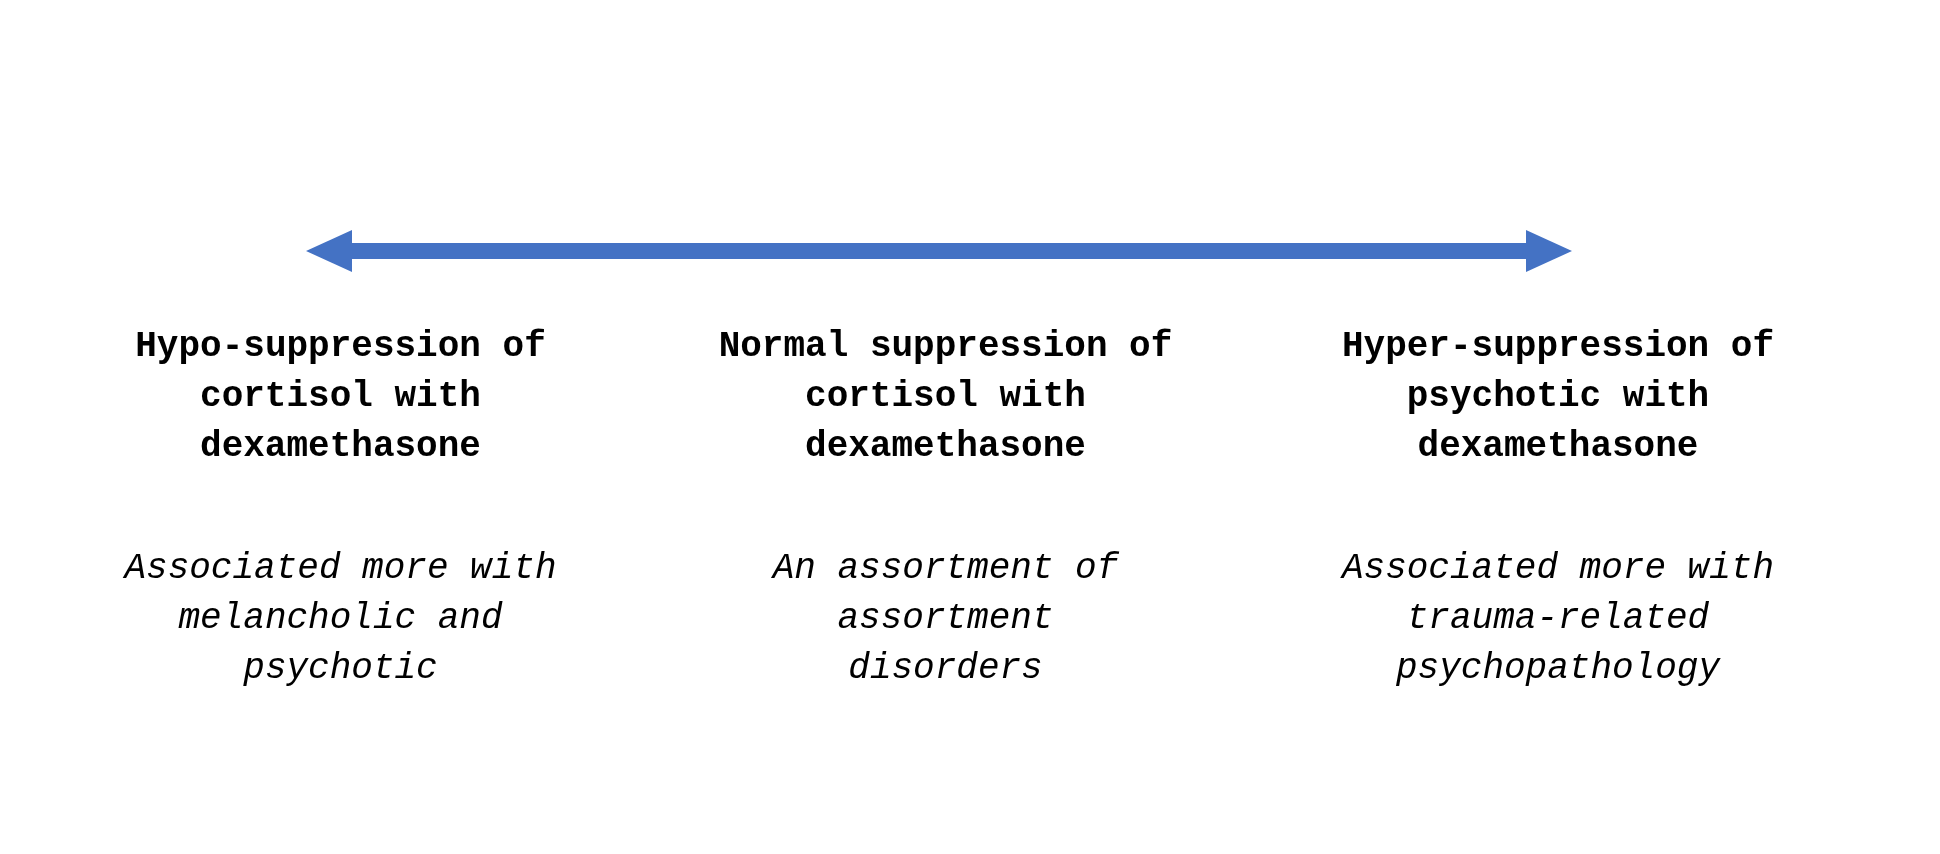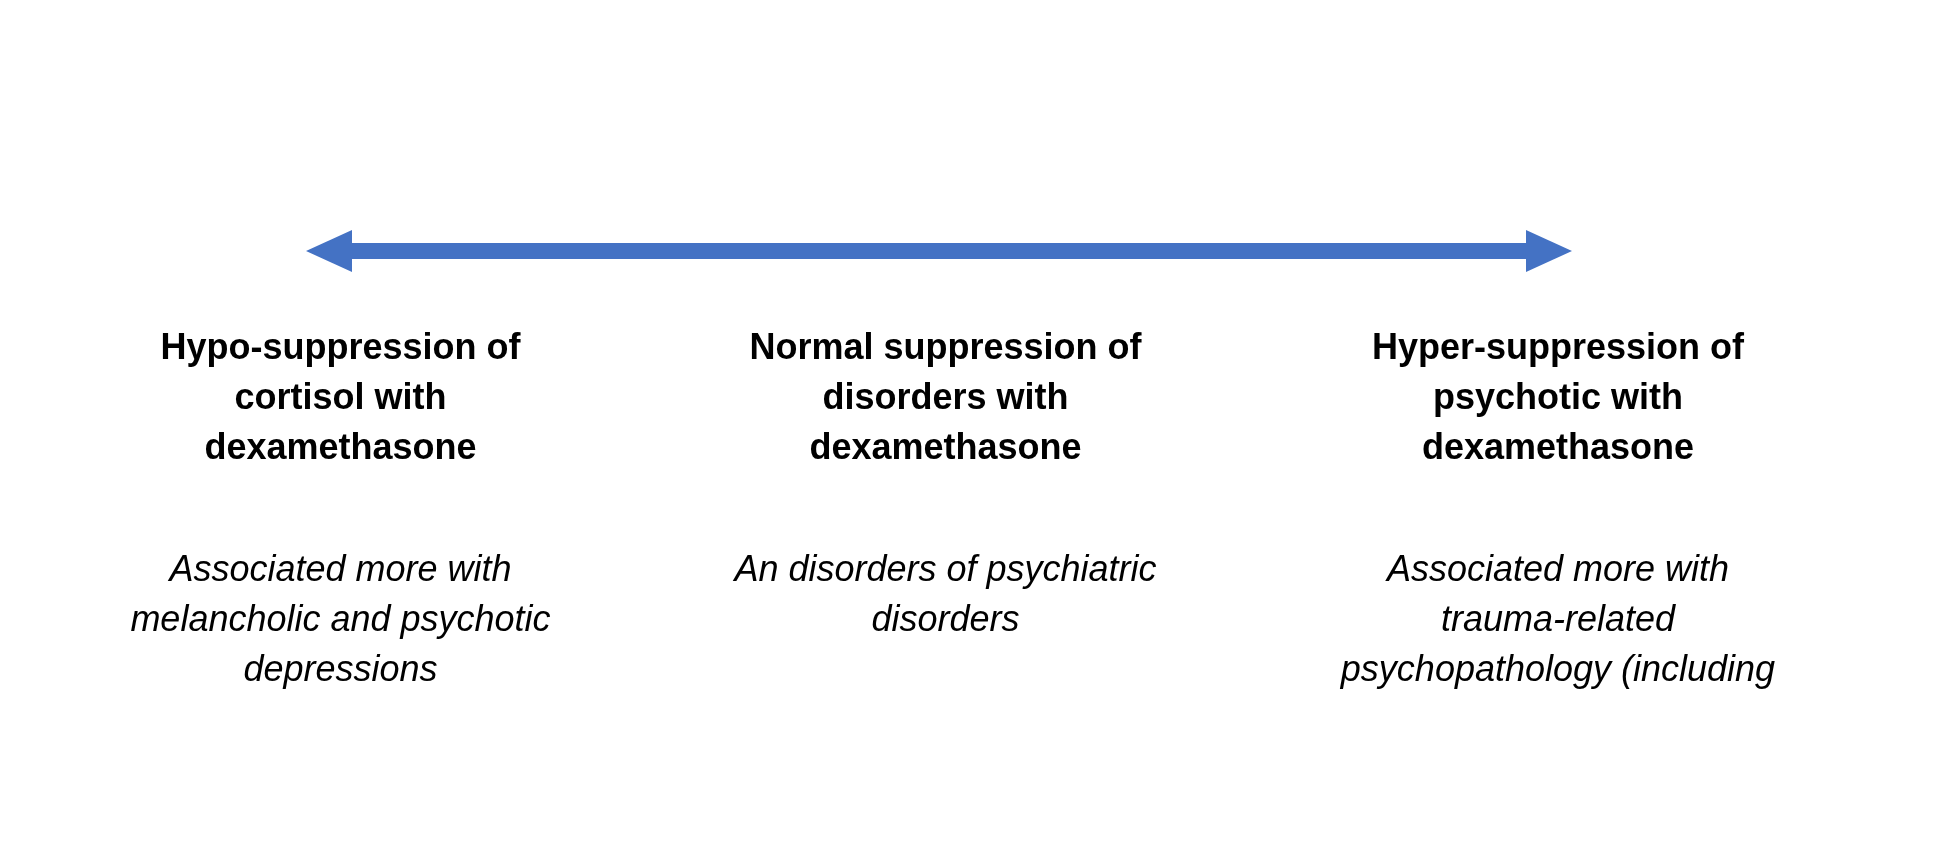--- a/index.html
+++ b/index.html
@@ -6,21 +6,21 @@
     margin: 0;
     padding: 0;
     background: #ffffff;
   }
   .canvas {
     position: relative;
     width: 1940px;
     height: 690px;
     background: #ffffff;
     overflow: hidden;
-    font-family: Liberation Sans, sans-serif;
+    font-family: Liberation Mono, monospace;
     color: #000000;
   }
   .arrow-svg {
     position: absolute;
     left: 306px;
     top: 228px;
   }
   .column {
     position: absolute;
     top: 304px;
@@ -57,23 +57,23 @@
     <div class="heading">Hypo-suppression of
 cortisol with
 dexamethasone</div>
     <div class="description">Associated more with
 melancholic and psychotic
 depressions</div>
   </div>
 
   <div class="column col-center">
     <div class="heading">Normal suppression of
-disorders with
+cortisol with
 dexamethasone</div>
-    <div class="description">An disorders of psychiatric
+    <div class="description">An assortment of assortment
 disorders</div>
   </div>
 
   <div class="column col-right">
     <div class="heading">Hyper-suppression of
 psychotic with
 dexamethasone</div>
     <div class="description">Associated more with
 trauma-related
 psychopathology (including

